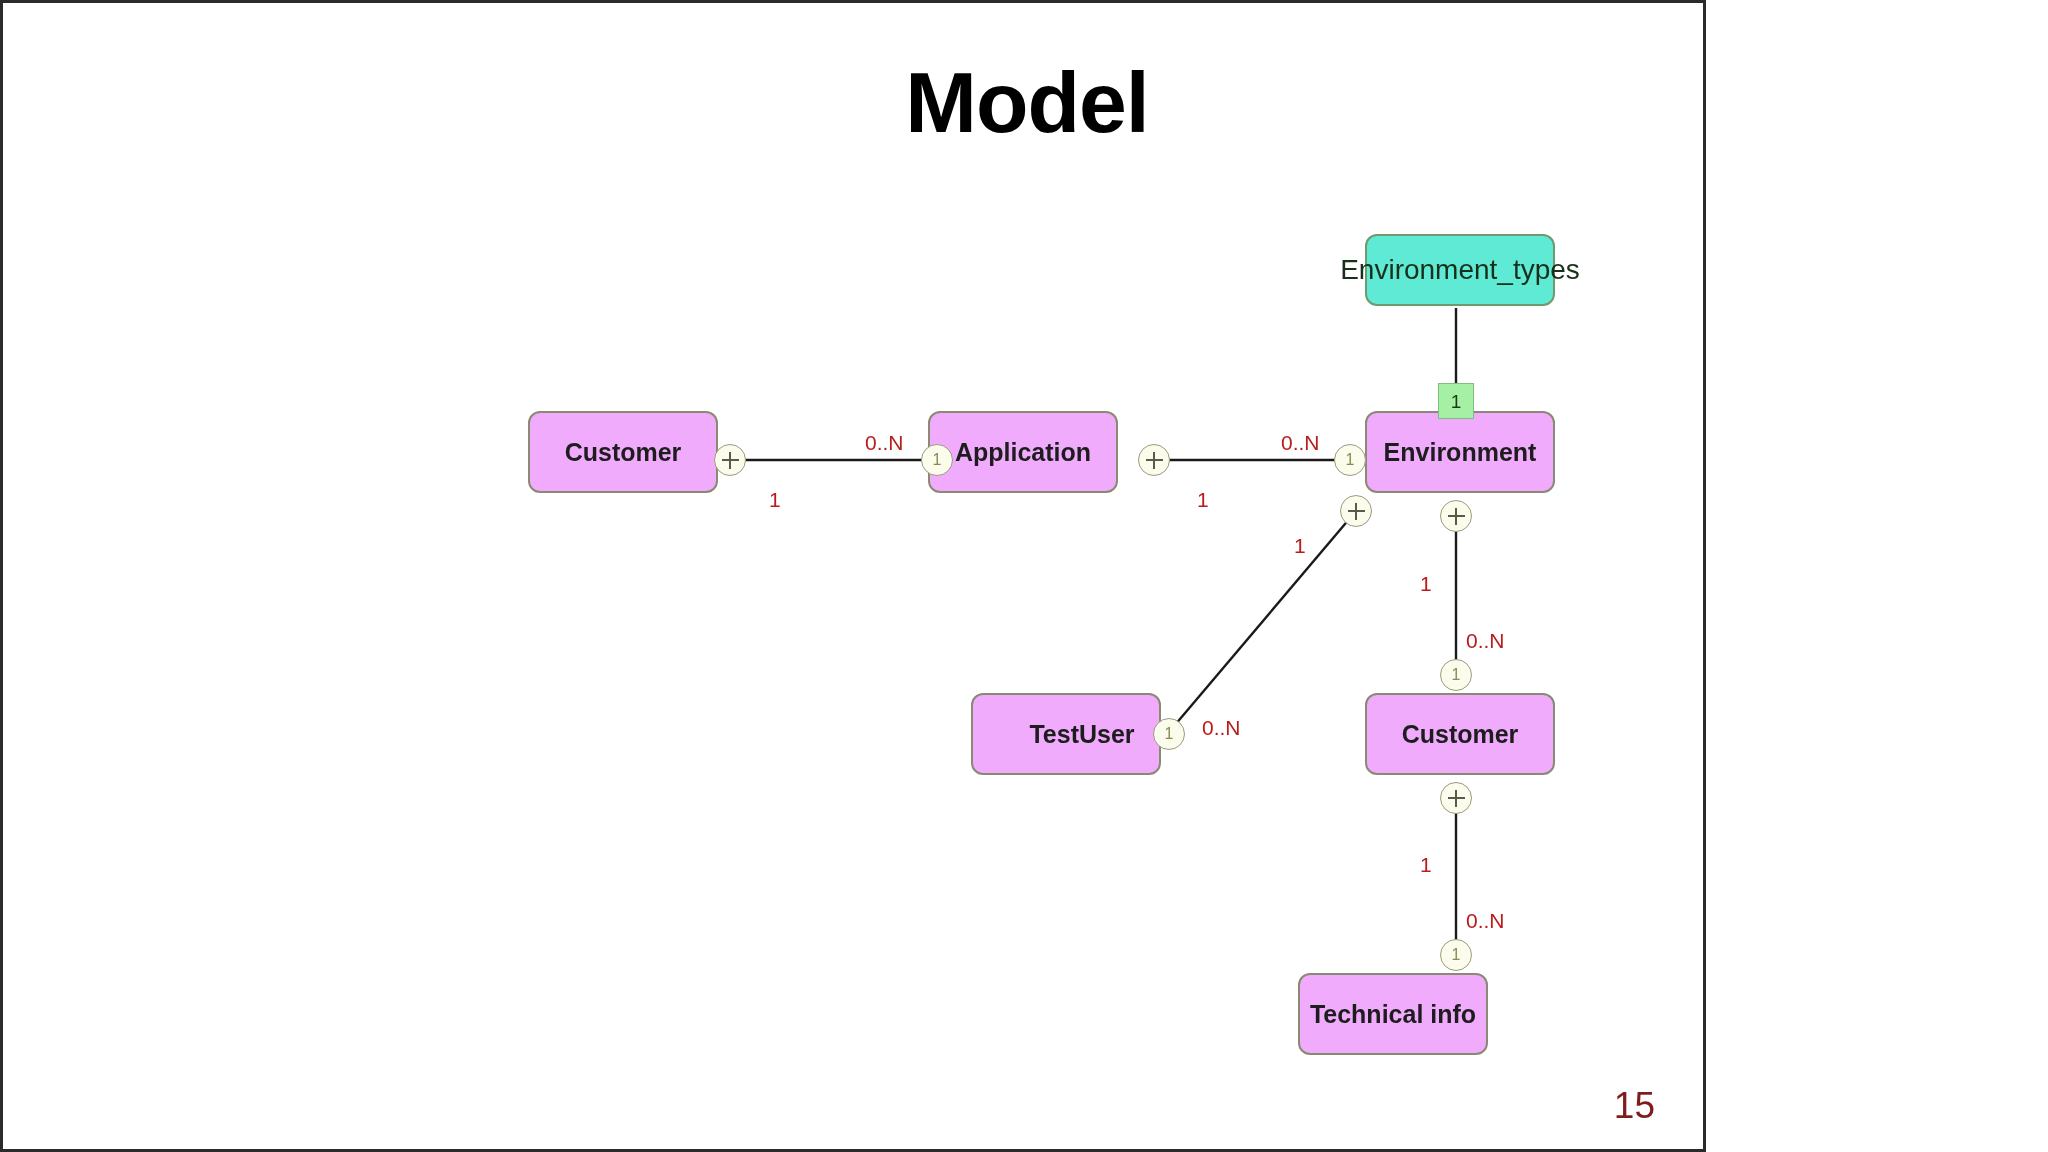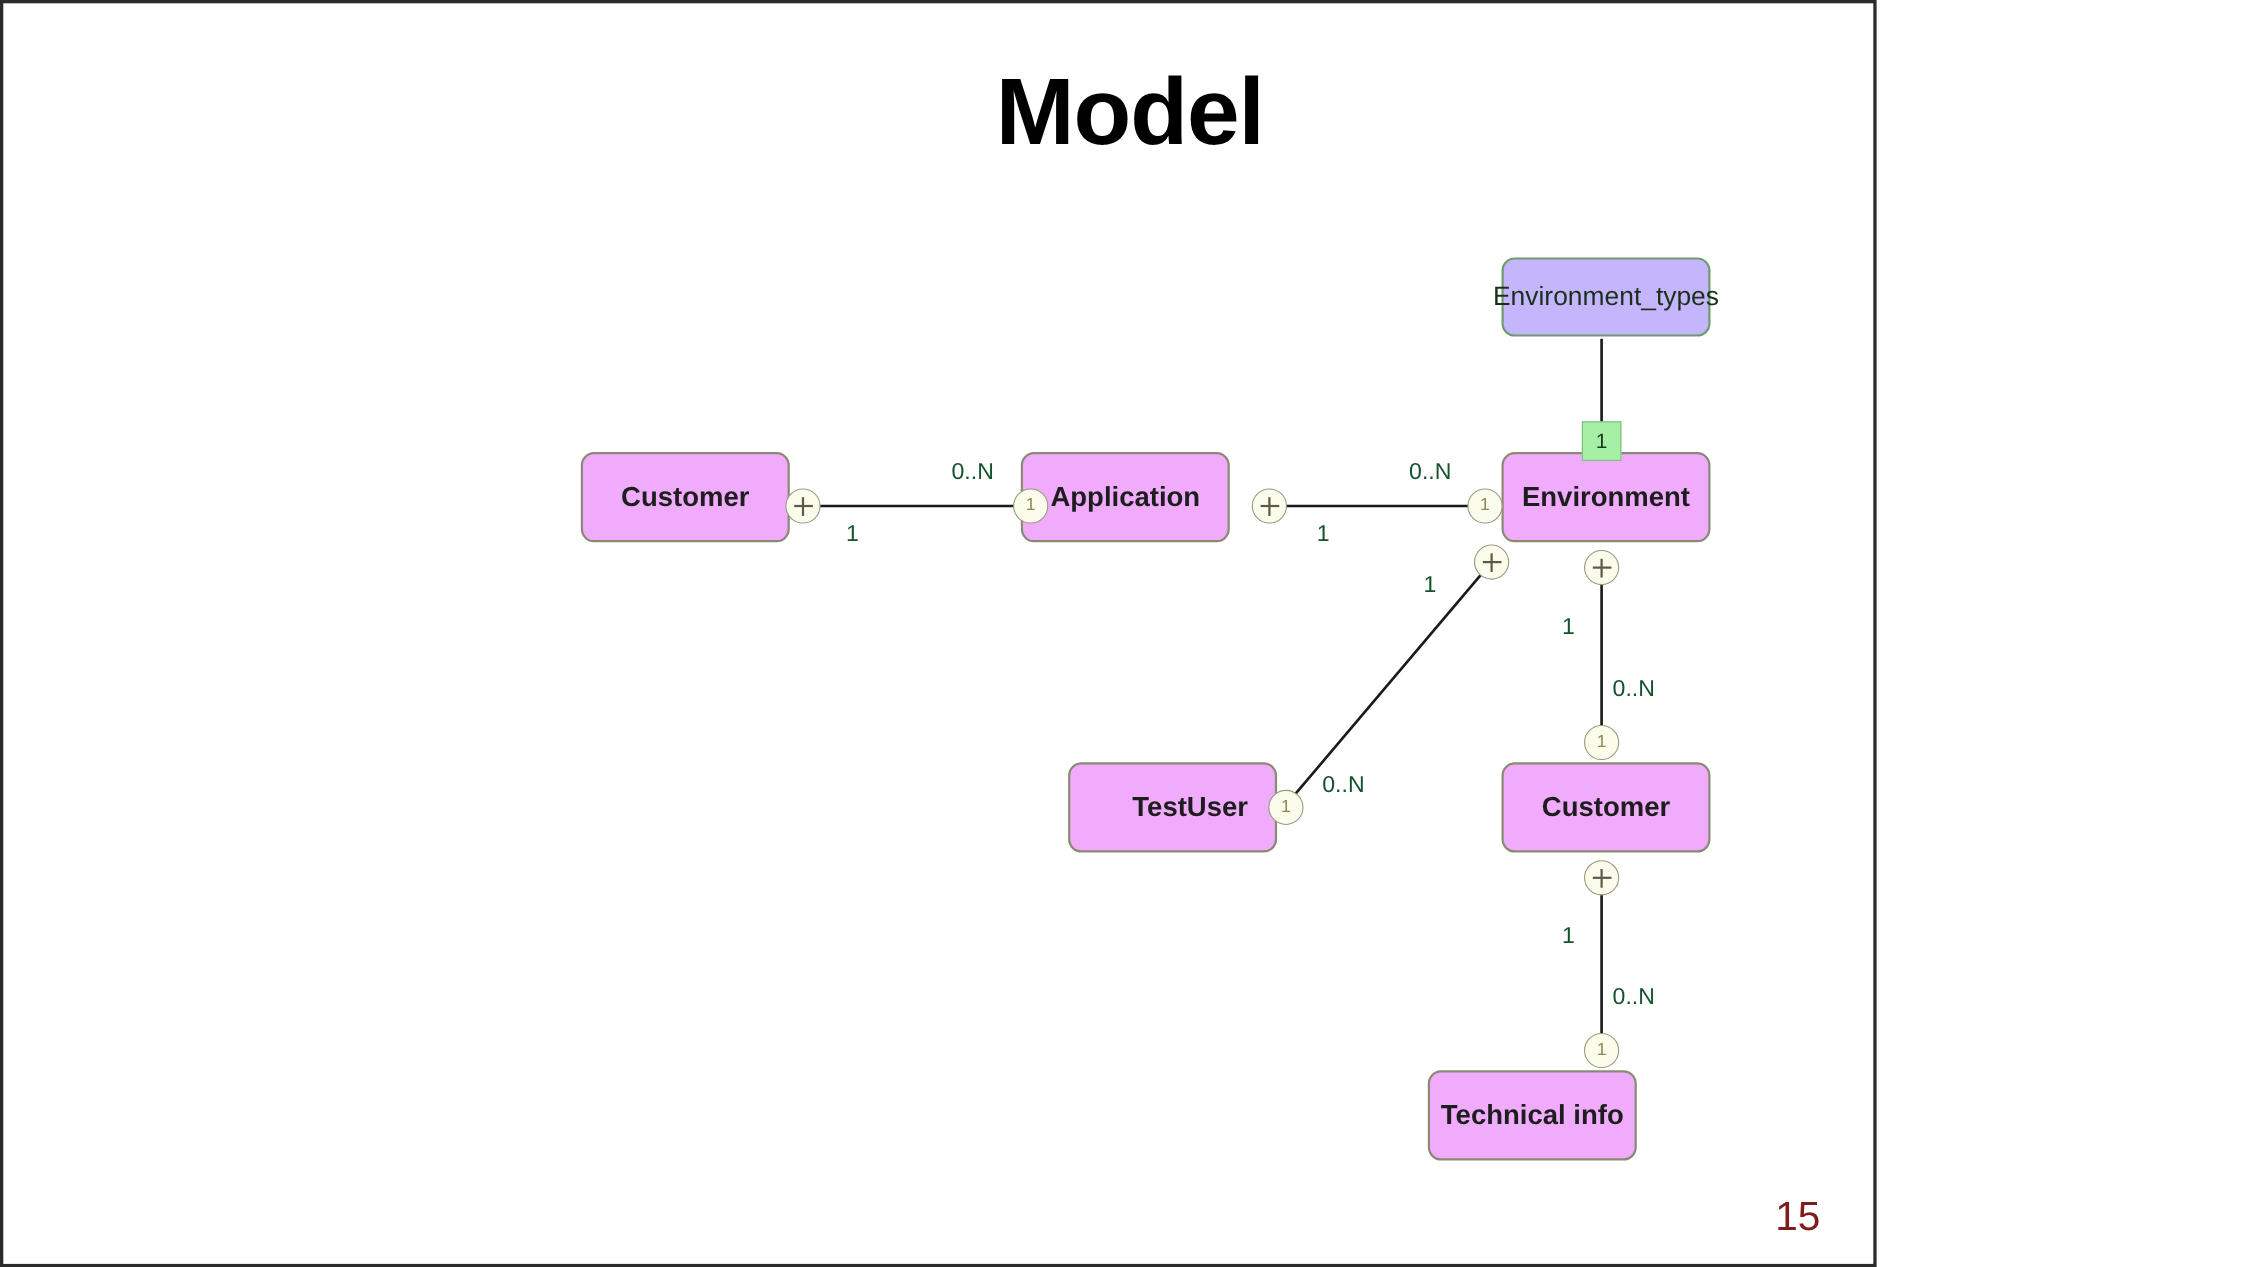--- a/index.html
+++ b/index.html
@@ -67,25 +67,25 @@
     text-align: center;
   }
   .entity.plain {
     background: #f0abfc;
     border: 2px solid #8a8a74;
     color: #1d1d1d;
     font-weight: bold;
     font-size: 25px;
   }
   .entity.highlight {
-    background: #c4b5fd;
+    background: #5eead4;
     border: 2px solid #6f9a6f;
     color: #18301b;
     font-weight: normal;
-    font-size: 24px;
+    font-size: 28px;
   }
 
   
   .port {
     position: absolute;
     width: 32px;
     height: 32px;
     margin-left: -16px;
     margin-top: -16px;
     border-radius: 50%;
@@ -133,23 +133,24 @@
     justify-content: center;
     font-size: 19px;
     color: #1a3b1a;
     line-height: 1;
   }
 
   
   .mult {
     position: absolute;
     font-size: 21px;
-    color: #14532d;
+    color: #b91c1c;
     white-space: nowrap;
     line-height: 1;
+    margin-top: 14px;
   }
 </style>
 </head>
 <body>
 
 <div id="slide">
 
   <div id="slide-title">Model</div>
 
   <div id="diagram">

